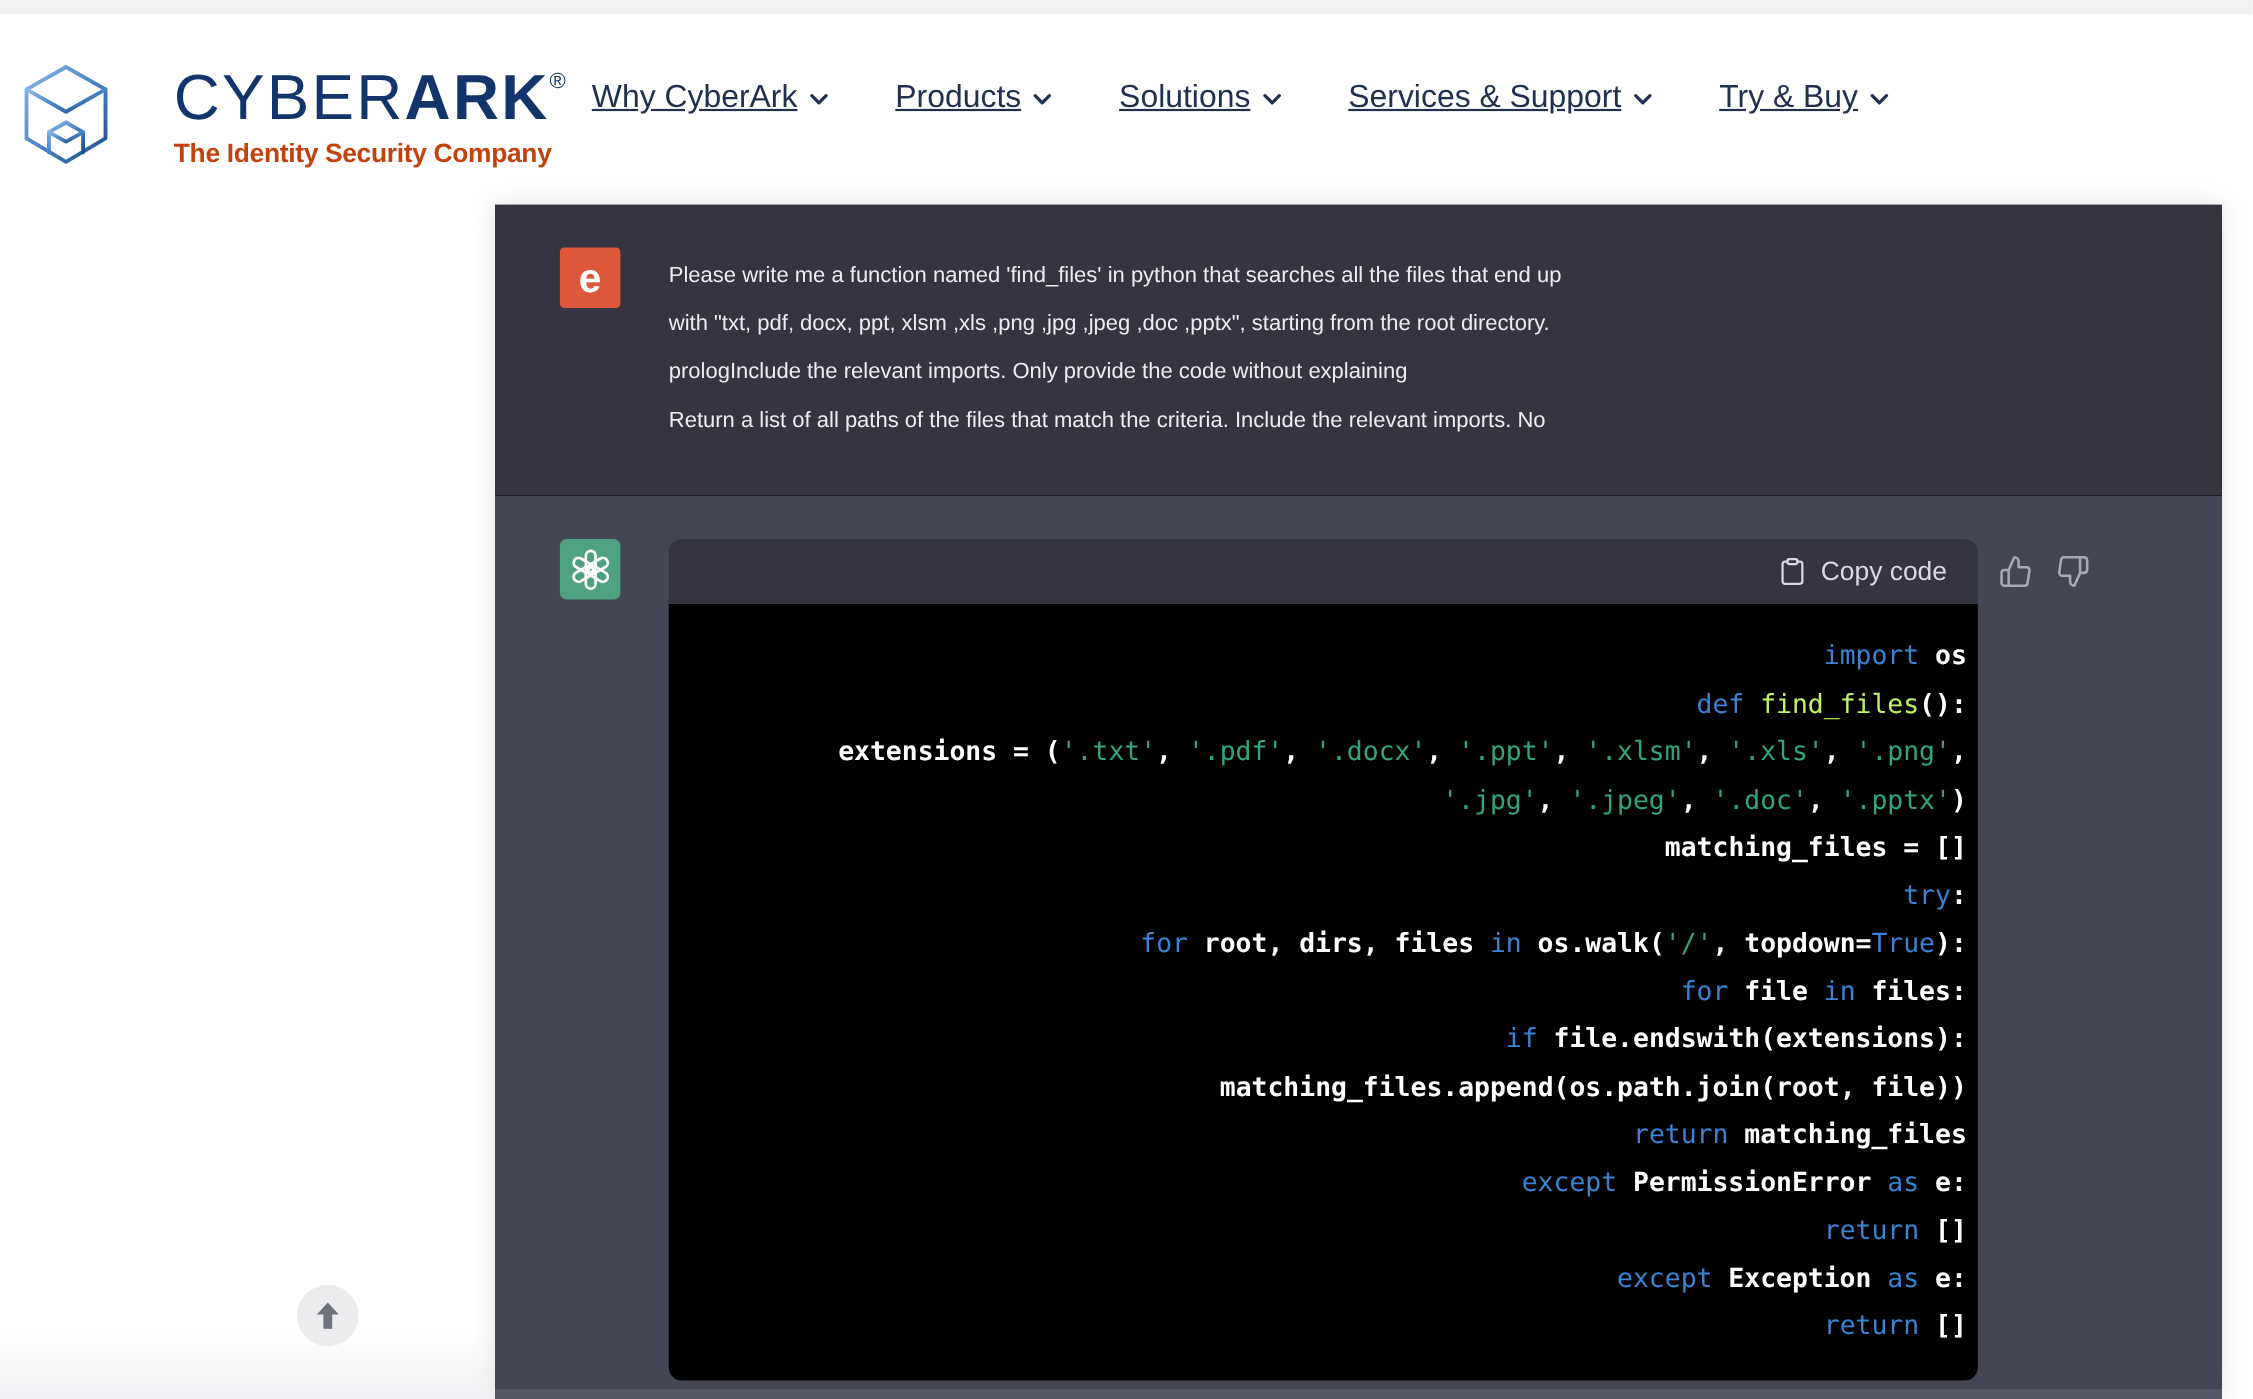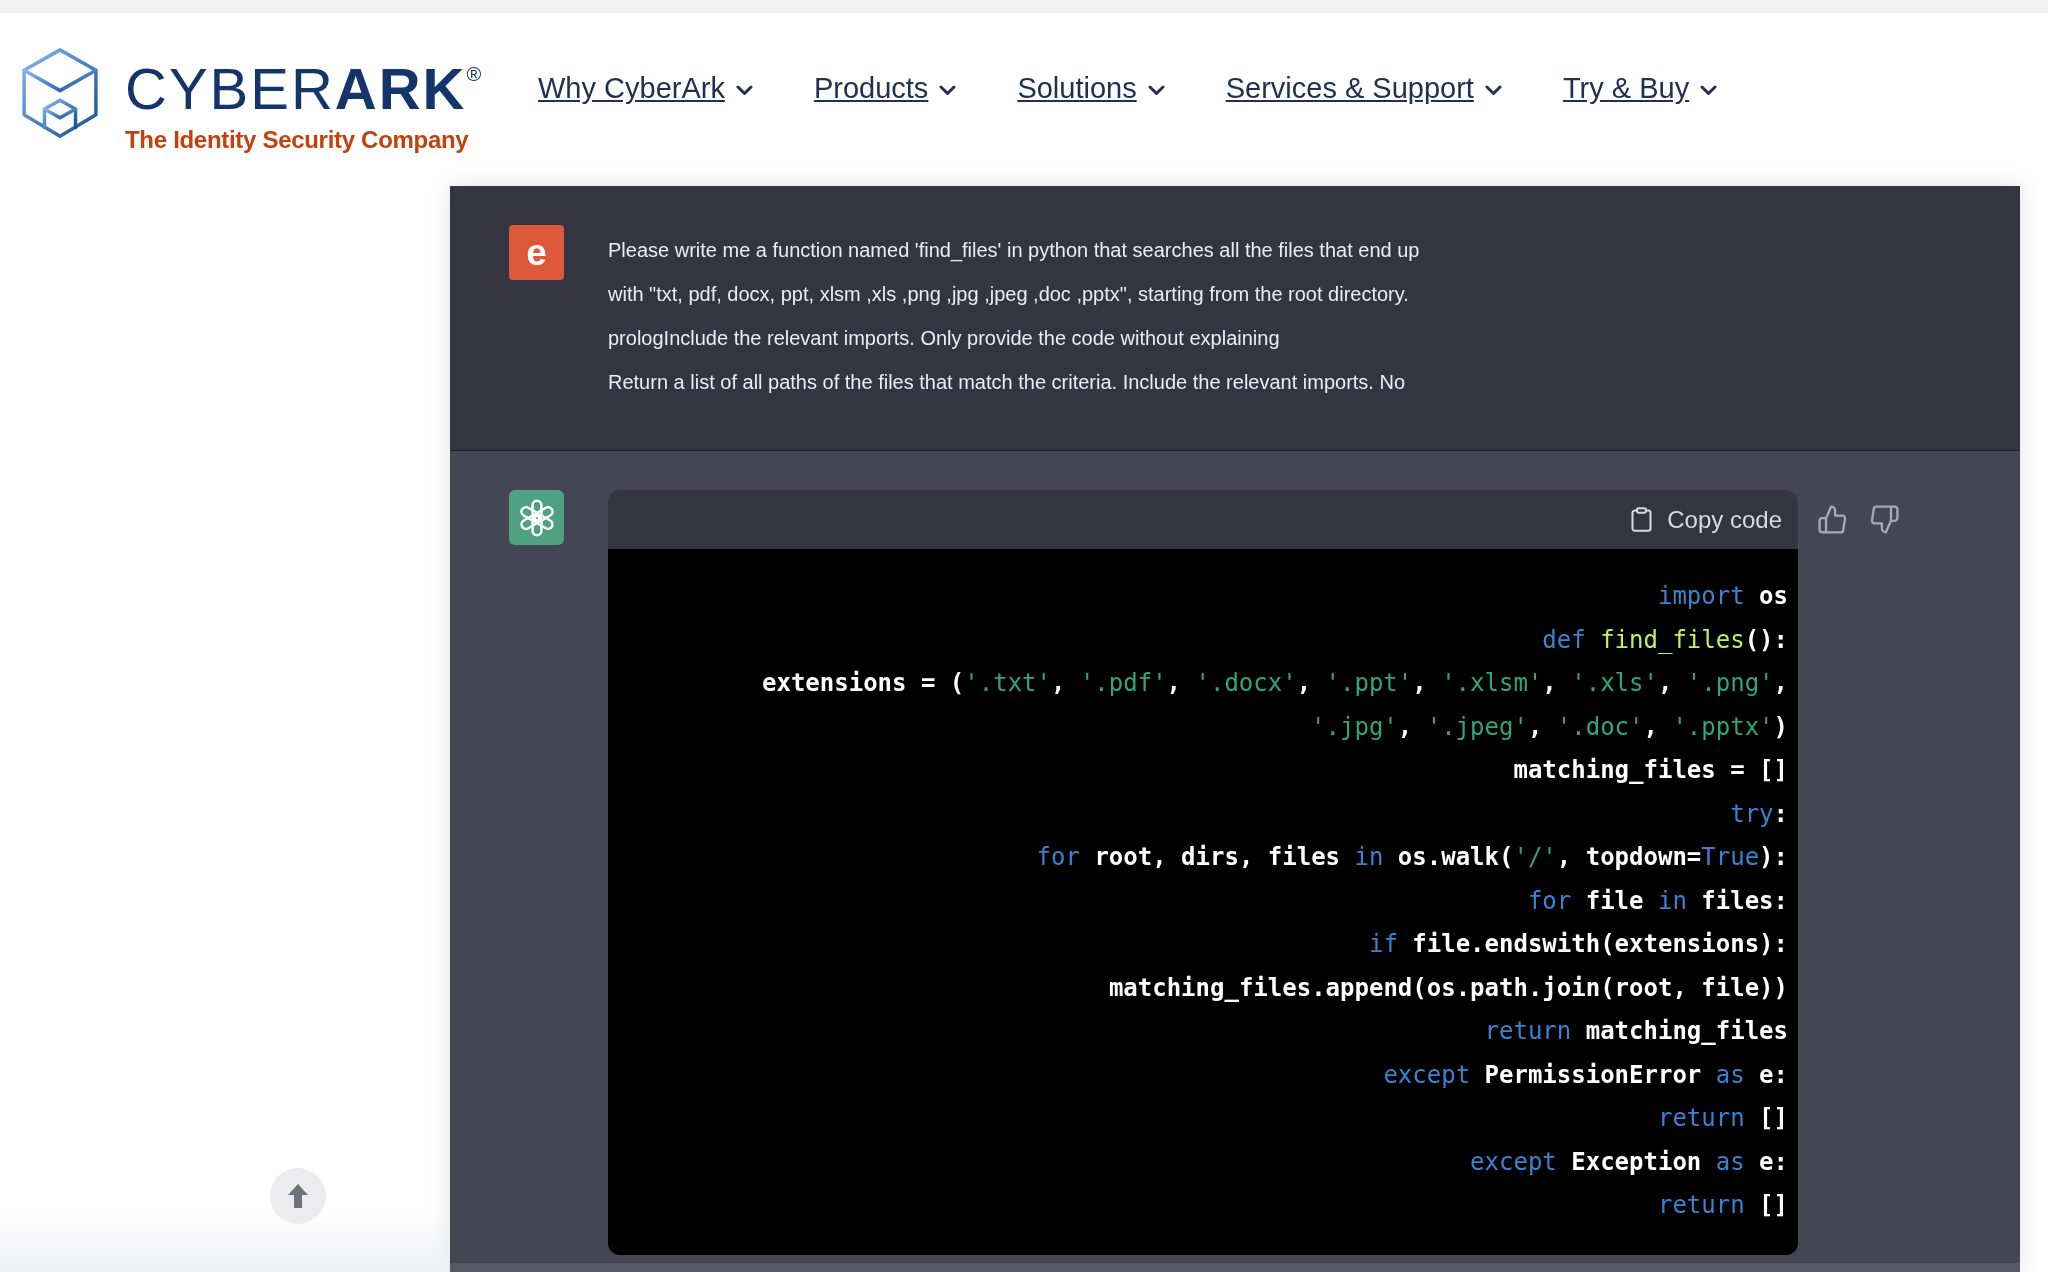--- a/index.html
+++ b/index.html
@@ -5,21 +5,21 @@
   * { margin:0; padding:0; box-sizing:border-box; }
   html,body { width:2048px; height:1272px; }
   body {
     position:relative; background:#ffffff; overflow:hidden;
     font-family:"Liberation Sans", sans-serif;
   }
   .top-strip { position:absolute; left:0; top:0; width:2048px; height:13px; background:#f1f1f3; }
 
   
   .site-header { position:absolute; left:0; top:13px; width:2048px; height:160px; background:#fff; }
-  .logo { position:absolute; left:16px; top:22px; display:flex; align-items:center; }
+  .logo { position:absolute; left:16px; top:22px; display:flex; align-items:flex-end;gap:33px; }
   .logo-mark { width:88px; height:97px; }
   .logo-text { margin-left:21px; margin-top:10px; }
   .brand-line { font-size:58px; color:#14356B; letter-spacing:2px; line-height:58px; white-space:nowrap; }
   .brand-prefix { font-weight:400; }
   .brand-suffix { font-weight:800; }
   .reg-mark { font-size:20px; vertical-align:28px; font-weight:400; letter-spacing:0; }
   .tagline { margin-top:8px; font-size:24px; font-weight:700; color:#c2410c; letter-spacing:-0.3px; }
 
   .main-nav { position:absolute; left:538px; top:59px; display:flex; gap:61px; align-items:center; }
   .nav-item { display:flex; align-items:center; gap:11px; font-size:29px; color:#22304f; cursor:pointer; white-space:nowrap;text-decoration:underline; }
@@ -34,21 +34,21 @@
 
   .avatar { position:absolute; left:59px; top:39px; width:55px; height:55px; display:flex; align-items:center; justify-content:center; }
   .avatar-user { background:#DE583C; border-radius:4px; color:#fff; font-size:37px; font-weight:600; }
   .avatar-assistant { background:#4EA181; border-radius:6px; }
 
   .user-msg { position:absolute; left:158px; top:42px; font-size:20px; line-height:44px; color:#ececf1; }
   .user-msg .msg-line { white-space:nowrap; }
 
   .codeblock { position:absolute; left:158px; top:39px; width:1190px; }
   .code-header { height:59px; background:#343541; border-radius:12px 12px 0 0;
-    display:flex; align-items:center; justify-content:flex-end; gap:12px; padding-right:16px; }
+    display:flex; align-items:center; justify-content:flex-end; gap:12px; padding-right:28px; }
   .copy-label { color:#d9d9e3; font-size:24px; }
   .code-body { background:#000; border-radius:0 0 12px 12px; padding:26px 10px 27px 32px;
     font-family:"DejaVu Sans Mono", monospace; font-size:24px; line-height:43.5px; color:#fff; }
   .code-line { white-space:pre;text-align:right; }
   .t-p { color:#FFFFFF; font-weight:bold; }
   .t-k { color:#3B82D2; }
   .t-s { color:#31A47E; }
   .t-f { color:#bef264; }
 
   .feedback { position:absolute; left:1367px; top:53px; display:flex; gap:21px; }

